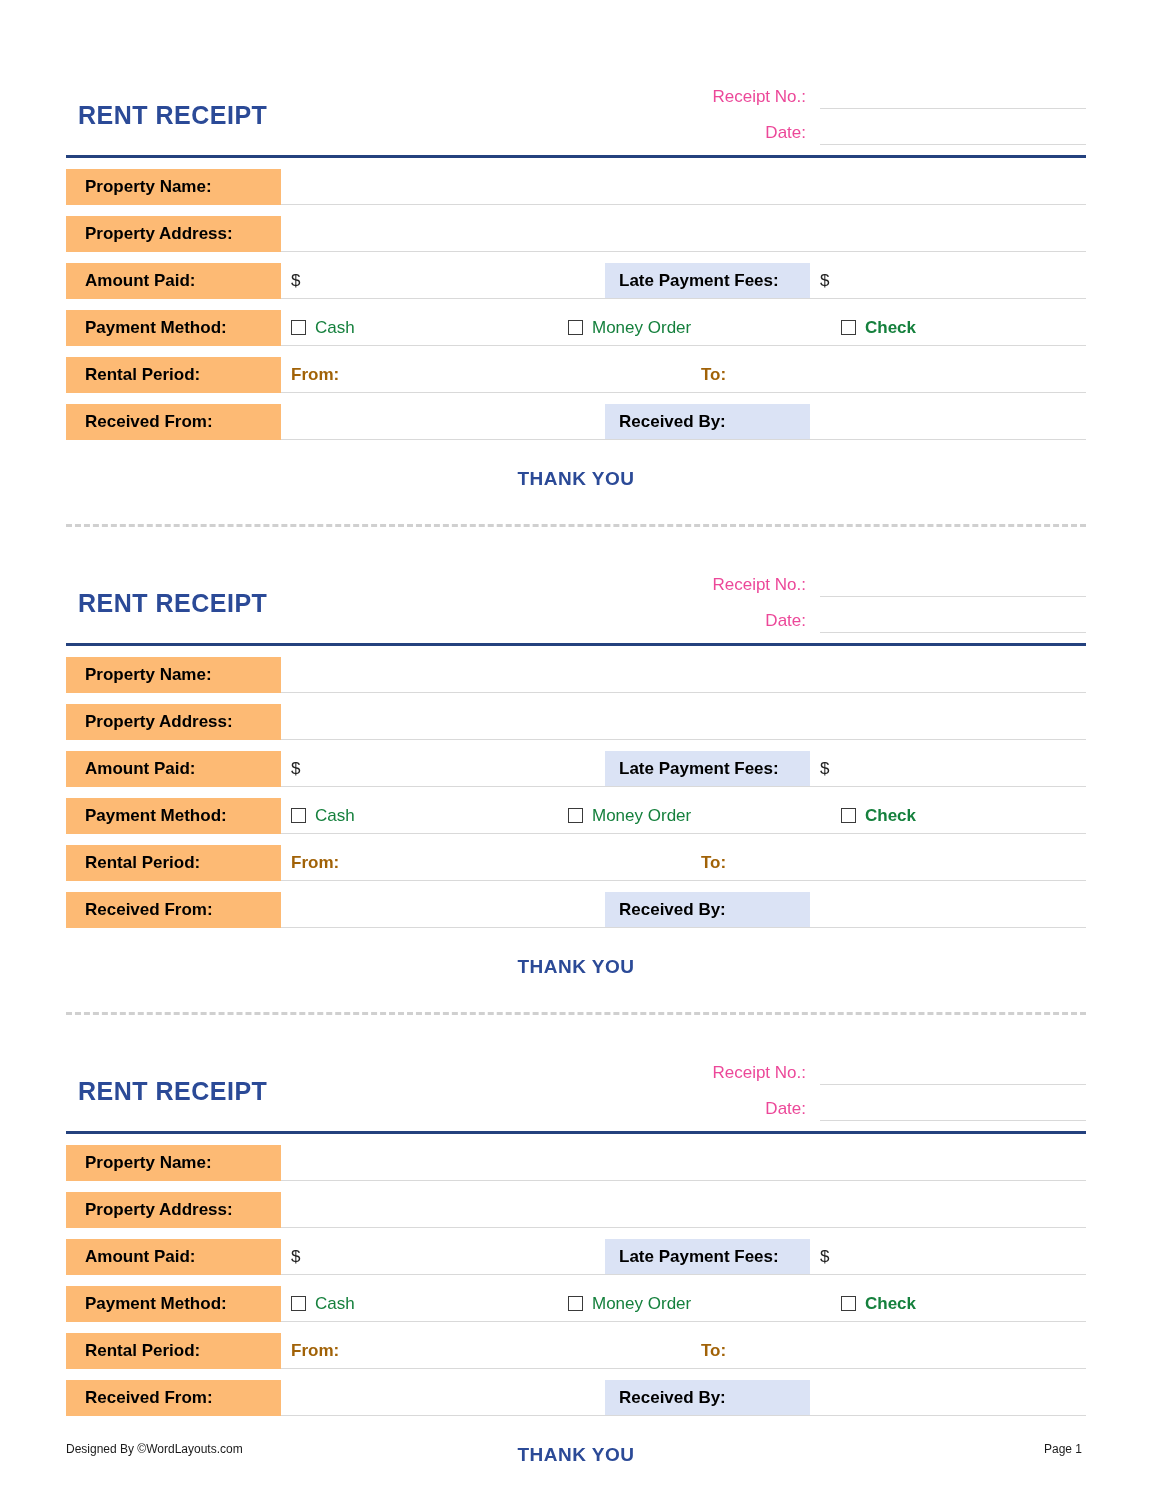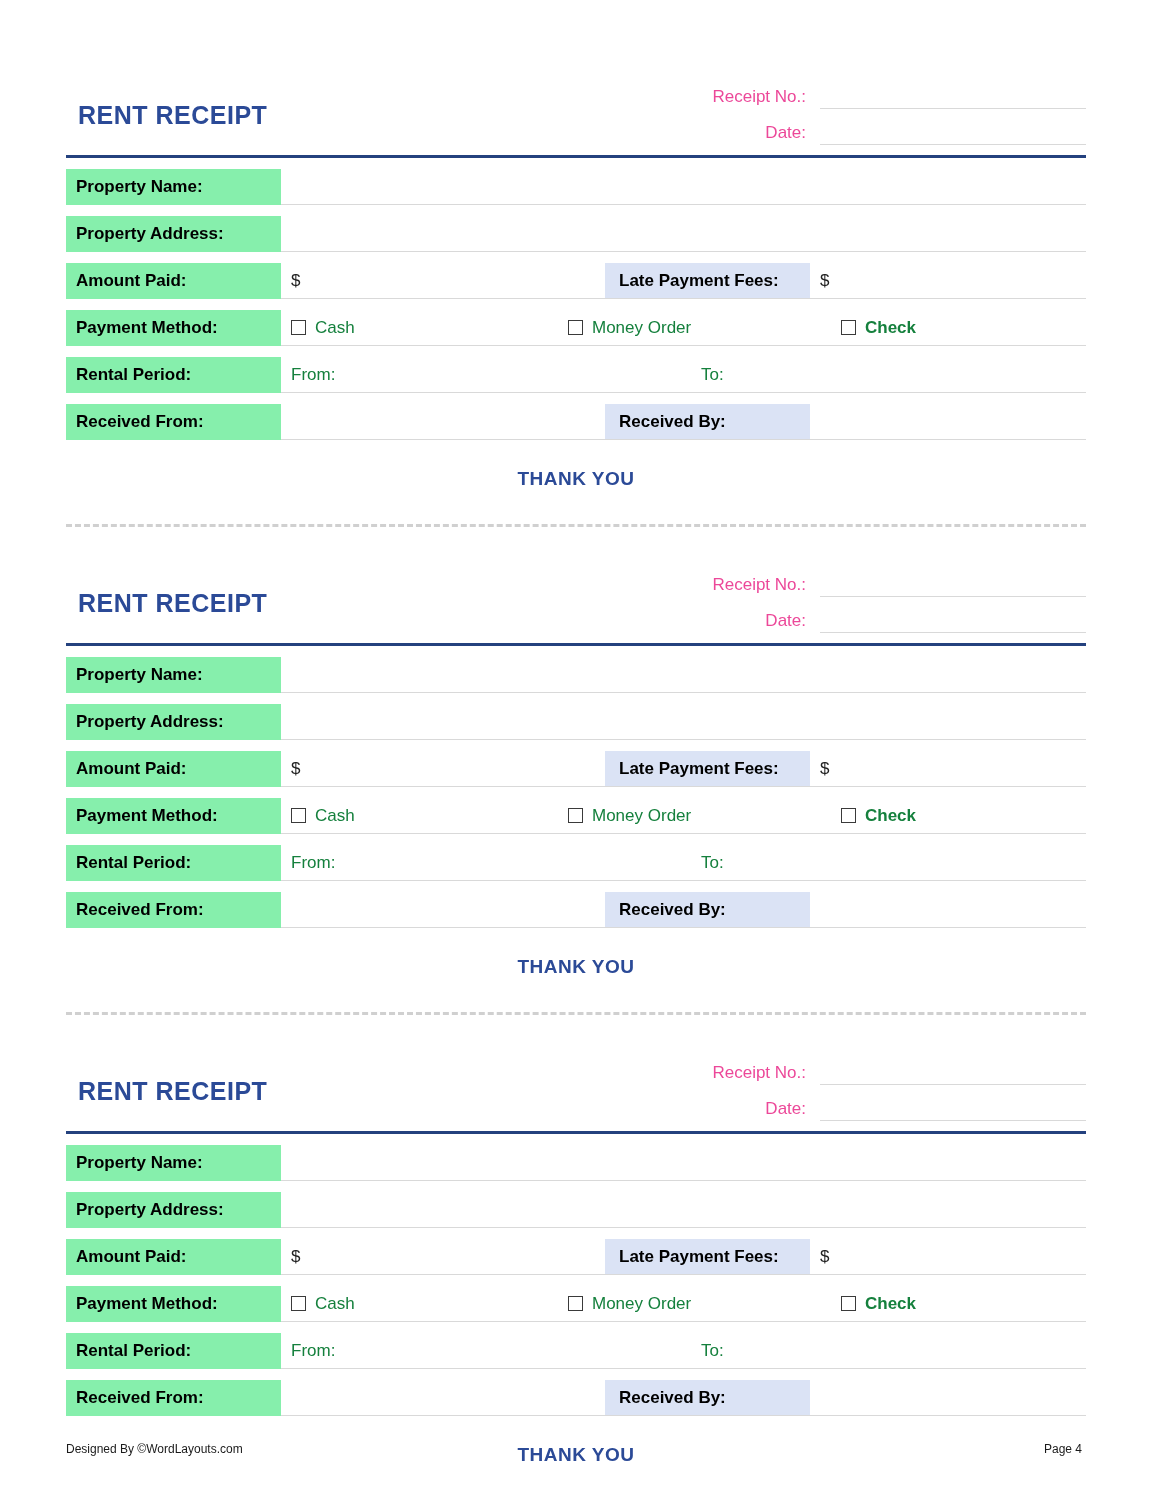--- a/index.html
+++ b/index.html
@@ -61,24 +61,24 @@
   }
 
   
   .form-row {
     display: flex;
     height: 36px;
     margin-top: 11px;
   }
   .label-cell {
     width: 215px;
-    background: #86efac;
+    background: #fdba74;
     display: flex;
     align-items: center;
-    padding-left: 10px;
+    padding-left: 19px;
     box-sizing: border-box;
     font-weight: bold;
     font-size: 17px;
     color: #000;
     flex-shrink: 0;
   }
   .field-wrap {
     flex: 1;
     display: flex;
     align-items: center;
@@ -103,21 +103,21 @@
     color: #222;
     padding-left: 10px;
   }
   .field-blank { height: 100%; }
   .w324 { width: 324px; flex-shrink: 0; }
   .col-cash { width: 277px; flex-shrink: 0; display: flex; align-items: center; }
   .col-mo   { width: 273px; flex-shrink: 0; display: flex; align-items: center; }
   .col-chk  { flex: 1; display: flex; align-items: center; font-weight: bold; }
   .col-from { width: 410px; flex-shrink: 0; display: flex; align-items: center; }
   .col-to   { flex: 1; display: flex; align-items: center; }
-  .bold-sub { font-weight: normal; color: #15803d; }
+  .bold-sub { font-weight: bold; color: #a16207; }
   .checkbox-box {
     display: inline-block;
     width: 13px;
     height: 13px;
     border: 1.5px solid #3a3a3a;
     background: #fff;
     margin: 0 9px 0 10px;
     flex-shrink: 0;
   }
   .checkbox-label {
@@ -397,14 +397,14 @@
       </div>
     </div>
 
     <div class="thank-you">THANK YOU</div>
   </section>
 </div>
 </div>
 
 <div class="page-footer">
   <span>Designed By ©WordLayouts.com</span>
-  <span>Page 4</span>
+  <span>Page 1</span>
 </div>
 
 </body></html>

